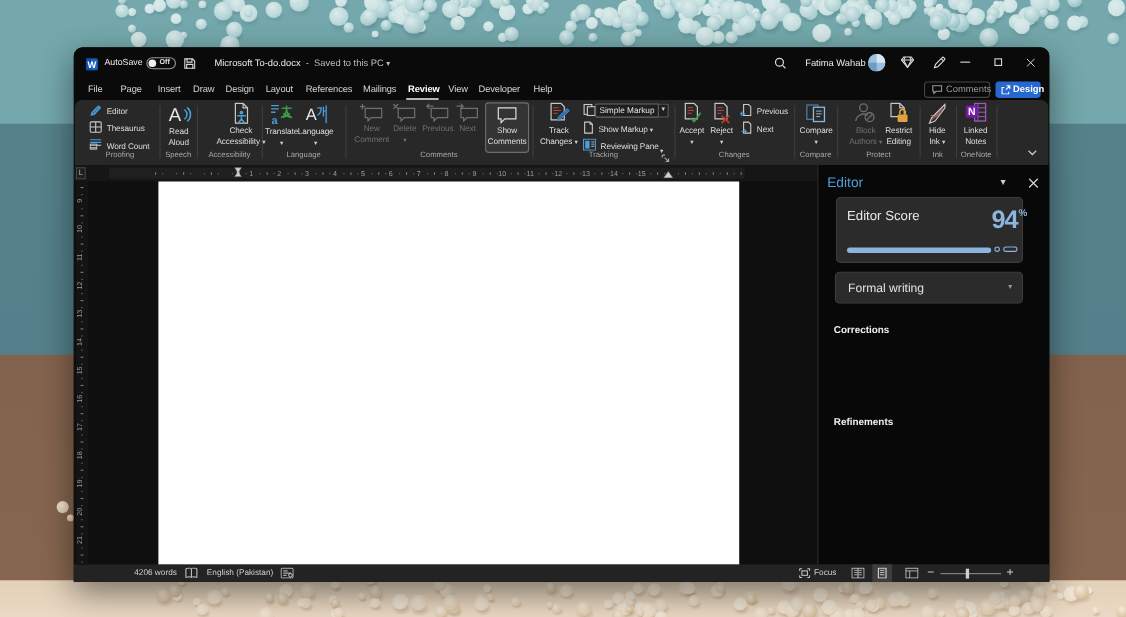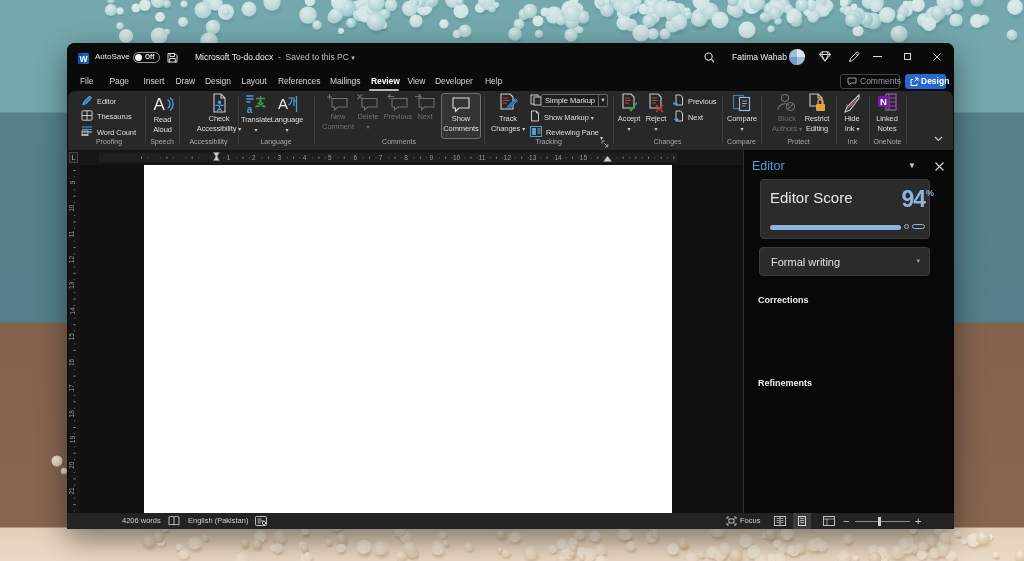--- a/index.html
+++ b/index.html
@@ -1158,21 +1158,21 @@
   <div id="docarea">
       <div id="page"></div>
     </div>
   <div id="pane">
     <span class="abs" style="left:8px;top:9px;font-size:12.5px;color:#4f9fd9">Editor</span>
     <span class="abs" style="left:164px;top:11px;color:#cfcfcf;font-size:8px">▼</span>
     <svg class="abs" style="left:191px;top:12px" width="9" height="9" viewBox="0 0 9 9" stroke="#cfcfcf" stroke-width="1.2">
         <path d="M0.5 0.5 L8.5 8.5 M8.5 0.5 L0.5 8.5"></path>
       </svg>
     <div class="card" style="left:16px;top:29px;width:170px;height:60px">
-      <span class="abs" style="left:9px;top:9px;font-size:15px;color:#e8e8e8">Editor Score</span>
+      <span class="abs" style="left:9px;top:9px;font-size:12px;color:#e8e8e8">Editor Score</span>
       <span class="abs" style="left:120px;top:6px;width:44px;text-align:right;font-size:23px;font-weight:bold;color:#8cb4dd;letter-spacing:-1px">94</span>
       <span class="abs" style="left:165px;top:8px;font-size:9px;font-weight:bold;color:#8cb4dd">%</span>
       <span class="abs" style="left:9px;top:45px;width:131px;height:4.5px;border-radius:3px;background:#8cb4dd"></span>
       <span class="abs" style="left:143px;top:44px;width:5px;height:5px;border-radius:50%;border:1.3px solid #8cb4dd"></span>
       <span class="abs" style="left:151px;top:44px;width:13px;height:5px;border-radius:3.5px;border:1.3px solid #8cb4dd"></span>
     </div>
     <div class="card" style="left:15px;top:97px;width:171px;height:29px">
       <span class="abs" style="left:11px;top:8px;font-size:11px;color:#e3e3e3">Formal writing</span>
       <span class="abs" style="right:9px;top:9px;color:#9a9a9a;font-size:7px">▾</span>
     </div>

